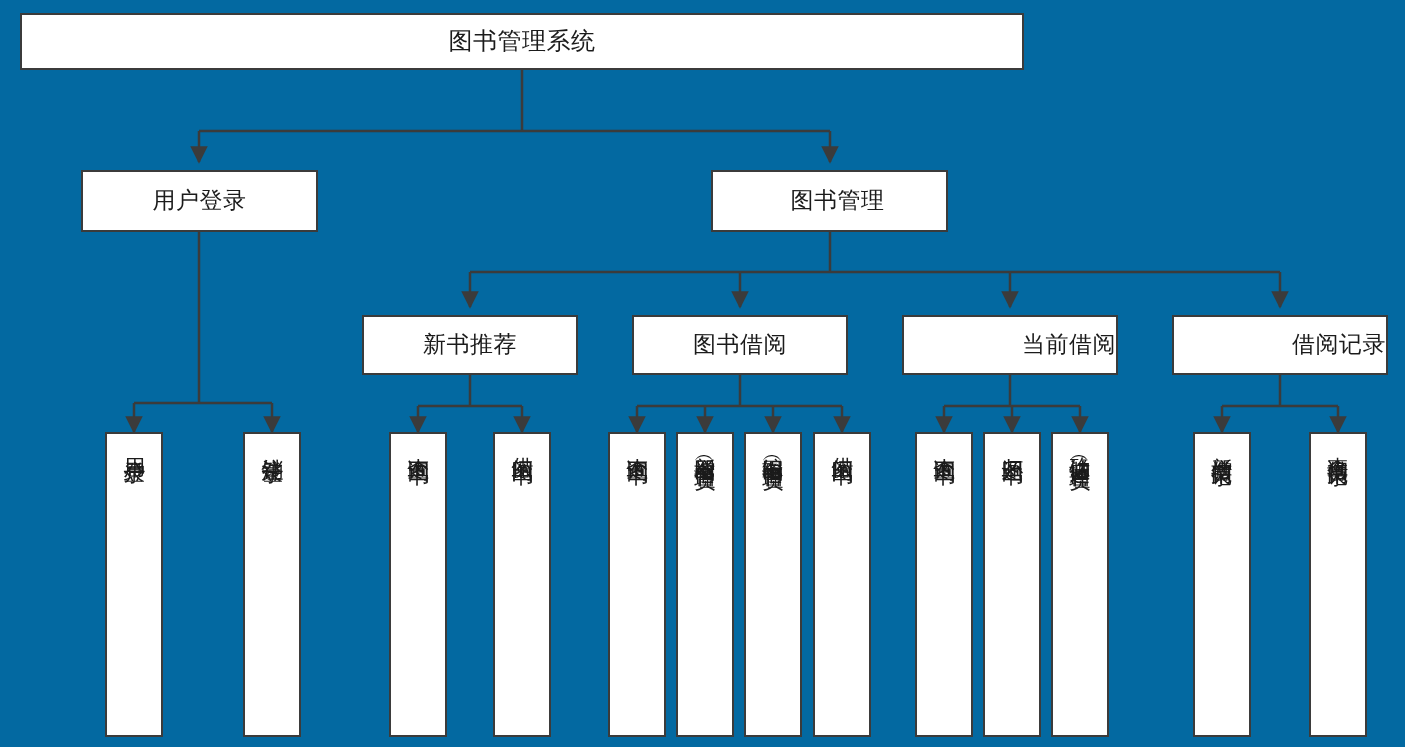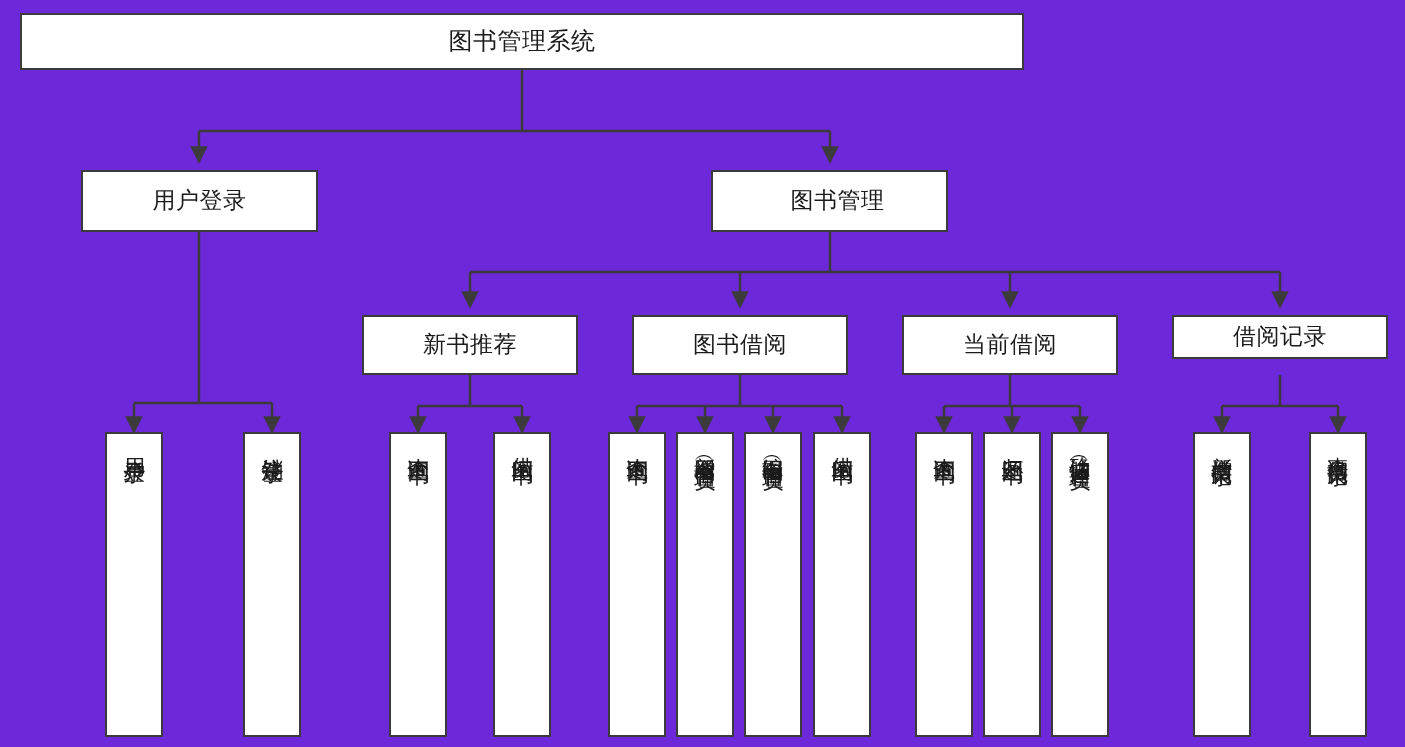--- a/index.html
+++ b/index.html
@@ -7,21 +7,21 @@
     padding: 0;
     background: #ffffff;
   }
   body {
     font-family: "Liberation Sans", "DejaVu Sans", sans-serif;
   }
   #canvas {
     position: relative;
     width: 1405px;
     height: 747px;
-    background: #6d28d9;
+    background: #0369a1;
     overflow: hidden;
   }
   #wires {
     position: absolute;
     left: 0;
     top: 0;
     width: 1405px;
     height: 747px;
     pointer-events: none;
   }
@@ -143,25 +143,25 @@
   </div>
 
   <div class="node horizontal" style="left:362px; top:315px; width:216px; height:60px;">
     <span class="lbl">新书推荐</span>
   </div>
 
   <div class="node horizontal" style="left:632px; top:315px; width:216px; height:60px;">
     <span class="lbl">图书借阅</span>
   </div>
 
-  <div class="node horizontal" style="left:902px; top:315px; width:216px; height:60px;">
+  <div class="node horizontal" style="left:902px; top:315px; width:216px; height:60px;justify-content:flex-end;">
     <span class="lbl">当前借阅</span>
   </div>
 
-  <div class="node horizontal" style="left:1172px; top:315px; width:216px; height:44px;">
+  <div class="node horizontal" style="left:1172px; top:315px; width:216px; height:60px;justify-content:flex-end;">
     <span class="lbl">借阅记录</span>
   </div>
 
   <div class="node vertical" style="left:105px; top:432px; width:58px; height:305px;">
     <span class="lbl">用户登录</span>
   </div>
 
   <div class="node vertical" style="left:243px; top:432px; width:58px; height:305px;">
     <span class="lbl">注销登录</span>
   </div>

